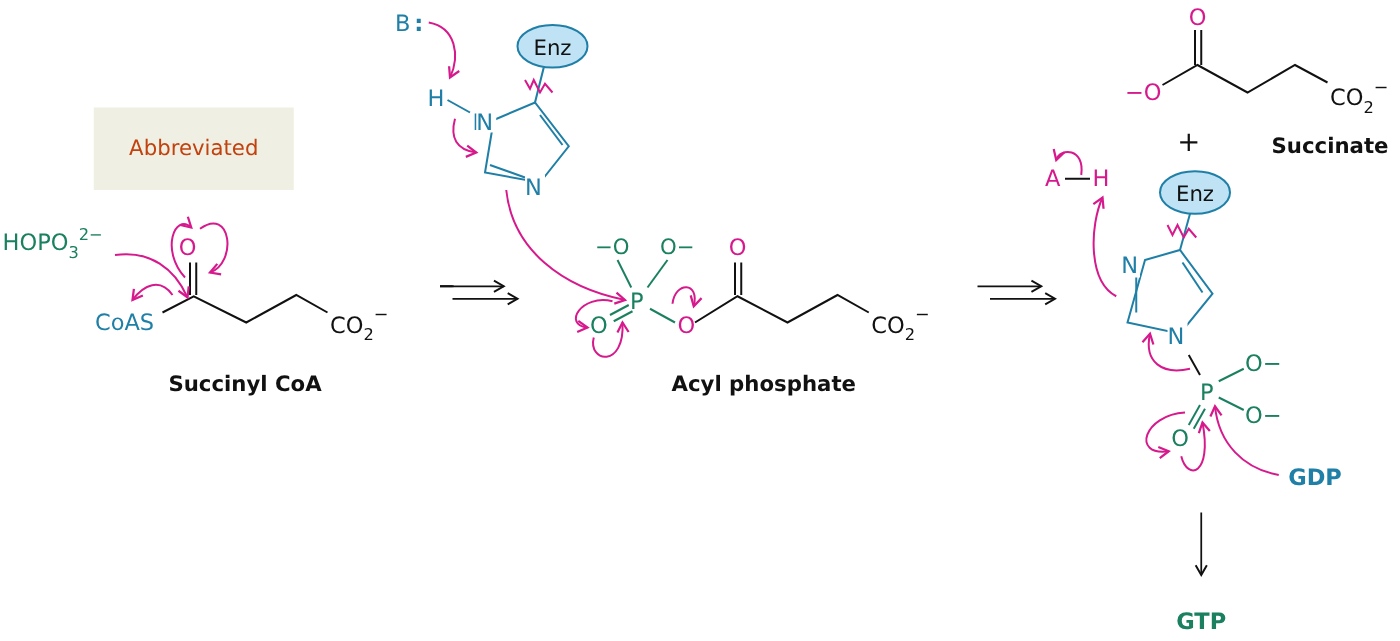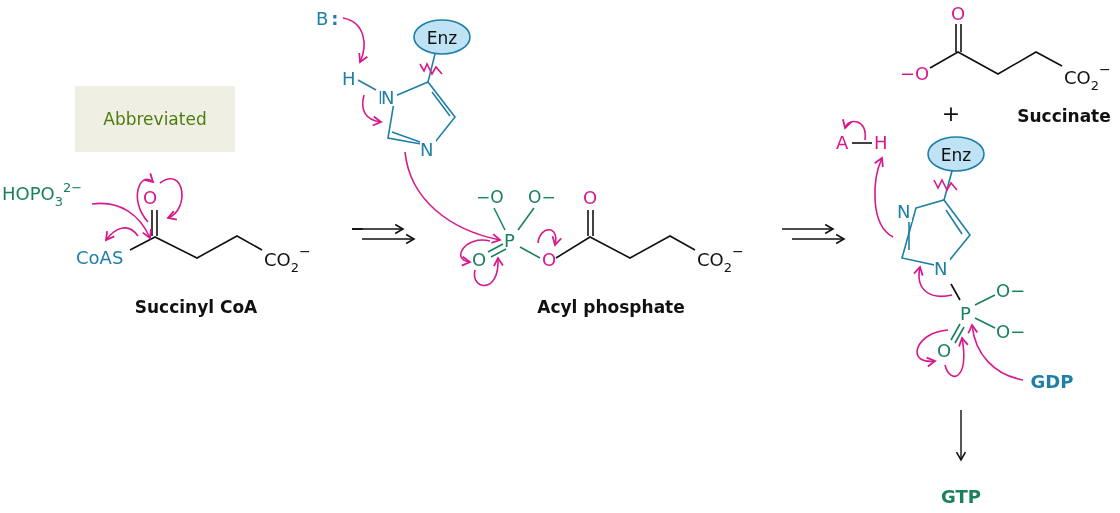--- a/index.html
+++ b/index.html
@@ -8,21 +8,21 @@
   .lbl { font-family: "DejaVu Sans", sans-serif; }
   .bold { font-weight: bold; }
   .teal { fill: #1f7fa6; }
   .green { fill: #1a8060; }
   .mag { fill: #d6198c; }
   .blk { fill: #111111; }
   .bond { stroke: #111; stroke-width: 1.6; fill: none; }
   .bond-teal { stroke: #1f7fa6; stroke-width: 1.6; fill: none; }
   .bond-green { stroke: #1a8060; stroke-width: 1.6; fill: none; }
   .arr { stroke: #d6198c; stroke-width: 1.6; fill: none; }
-  .box { position: absolute; left: 75px; top: 86px; width: 160px; height: 66px; background: #efefe3; display: flex; flex-direction: column; align-items: center; justify-content: center; font-family: "DejaVu Sans", sans-serif; font-size: 17px; color: #4d7c0f; line-height: 24px; }
+  .box { position: absolute; left: 75px; top: 86px; width: 160px; height: 66px; background: #efefe3; display: flex; flex-direction: column; align-items: center; justify-content: center; font-family: "DejaVu Sans", sans-serif; font-size: 17px; color: #c2410c; line-height: 24px; }
 </style>
 </head>
 <body>
 
 <div class="box">
   <span>Abbreviated</span>
 </div>
 
 <svg width="1120" height="513" viewBox="0 0 1120 513">
   <defs>

